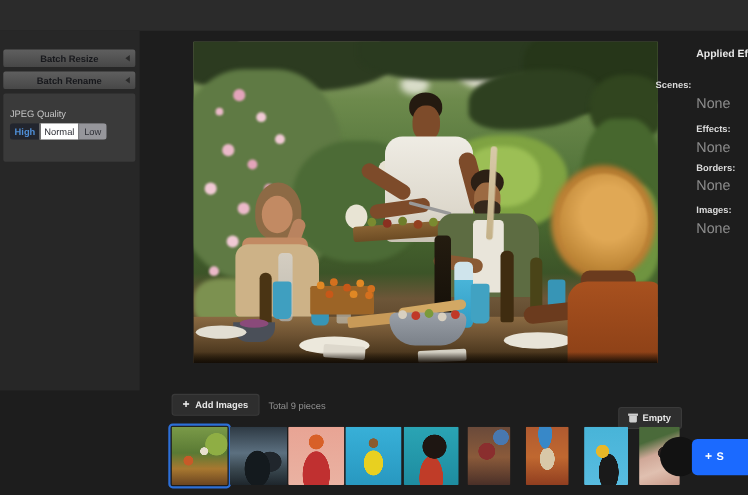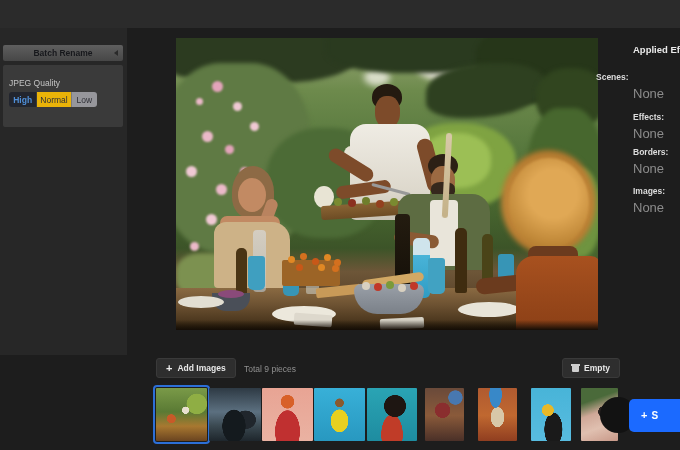--- a/index.html
+++ b/index.html
@@ -36,21 +36,21 @@
     border:1px solid #46464c;border-radius:2px;display:flex;align-items:center;cursor:pointer;
   }
   .fmt-value{font-size:8px;color:#b2b2b2;padding-left:5px}
   .fmt-btn{position:absolute;right:1px;top:1px;width:11px;height:11px;background:#92949a;
     border-radius:1px;display:flex;align-items:center;justify-content:center;
     font-size:7px;color:#26262a;line-height:1}
   .quality-label{margin-top:7px}
   .seg{display:flex;margin-top:4px;width:88px;height:15px;border-radius:3px;overflow:hidden}
   .seg-btn{display:flex;align-items:center;justify-content:center;font-size:8.5px;cursor:pointer}
   .seg-high{width:28px;background:#22252e;color:#4f8fd8;font-weight:bold}
-  .seg-normal{width:34px;background:#eab308;color:#2e2f36;border-left:1px solid #3a3a3a}
+  .seg-normal{width:34px;background:#ffffff;color:#2e2f36;border-left:1px solid #3a3a3a}
   .seg-low{width:26px;background:#96969b;color:#2e2f36;border-left:1px solid #7a7a7e}
 
   
   .photo{left:176px;top:38px;width:422px;height:292px;overflow:hidden;background:
     linear-gradient(180deg,#9aa878 0%,#6d8a4c 18%,#55763c 40%,#47652f 58%,#3c5428 72%,#6d5638 80%,#573f26 92%,#3f2d18 100%)}
   .p{position:absolute}
 
   
   .rp-title{font-size:9.5px;font-weight:bold;color:#eaeaea;white-space:nowrap}
   .rp-label{font-size:8.5px;font-weight:bold;color:#dcdcdc;white-space:nowrap}
@@ -118,20 +118,24 @@
   .save-label{font-size:10px;font-weight:bold}
 </style>
 </head>
 <body>
 
 <div class="abs top-bar"></div>
 <div class="abs sidebar-bg"></div>
 
 <div class="abs panel-stack">
   <div class="panel-header">
+    <span>Batch Resize</span>
+    <span class="tri"></span>
+  </div>
+  <div class="panel-header">
     <span>Batch Rename</span>
     <span class="tri"></span>
   </div>
   <div class="panel-body">
     <div class="small-label quality-label">JPEG Quality</div>
     <div class="seg">
       <div class="seg-btn seg-high">High</div>
       <div class="seg-btn seg-normal">Normal</div>
       <div class="seg-btn seg-low">Low</div>
     </div>
@@ -230,21 +234,21 @@
 <div class="abs rp-label" style="left:633px;top:147px">Borders:</div>
 <div class="abs rp-value" style="left:633px;top:161px">None</div>
 <div class="abs rp-label" style="left:633px;top:186px">Images:</div>
 <div class="abs rp-value" style="left:633px;top:200px">None</div>
 
 <div class="abs btn-dark" style="left:156px;top:358px">
   <span class="plus-glyph">+</span>
   <span>Add Images</span>
 </div>
 <div class="abs total-text" style="left:244px;top:364px">Total 9 pieces</div>
-<div class="abs btn-dark" style="left:562px;top:358px">
+<div class="abs btn-dark" style="left:562px;top:370px">
   <span class="trash"></span>
   <span>Empty</span>
 </div>
 
 <div class="abs thumb t1 selected" style="left:156px;width:51px"></div>
 <div class="abs thumb t2" style="left:209px;width:52px"></div>
 <div class="abs thumb t3" style="left:262px;width:51px"></div>
 <div class="abs thumb t4" style="left:314px;width:51px"></div>
 <div class="abs thumb t5" style="left:367px;width:50px"></div>
 <div class="abs thumb t6" style="left:425px;width:39px"></div>

